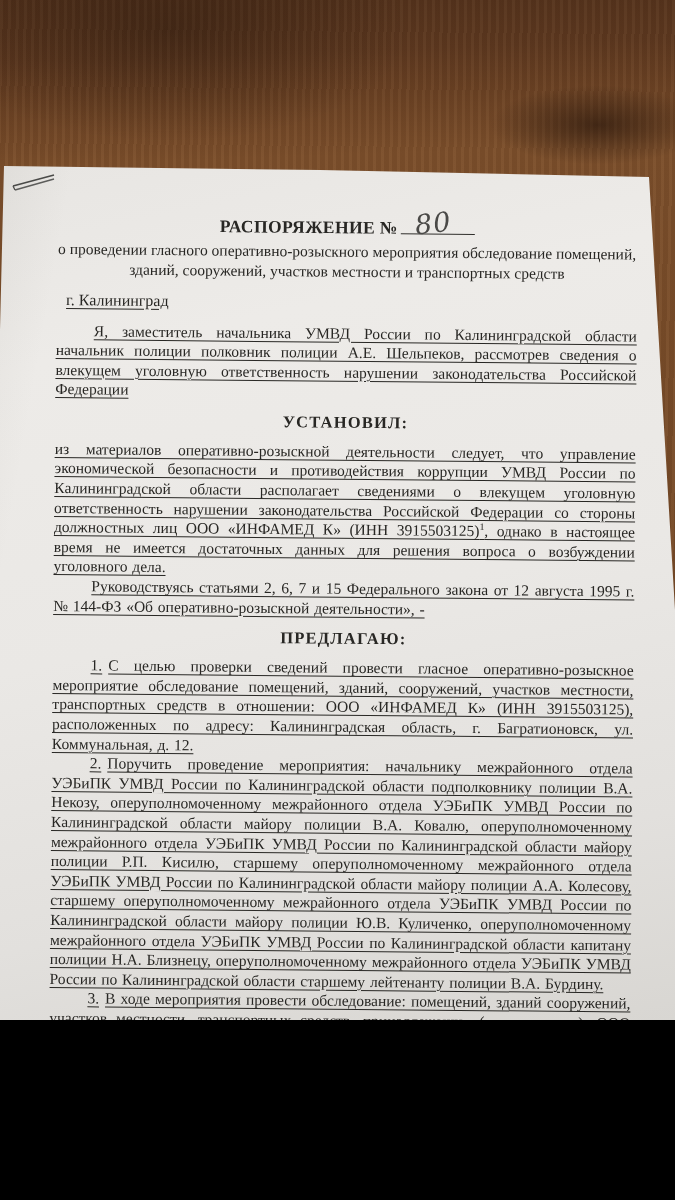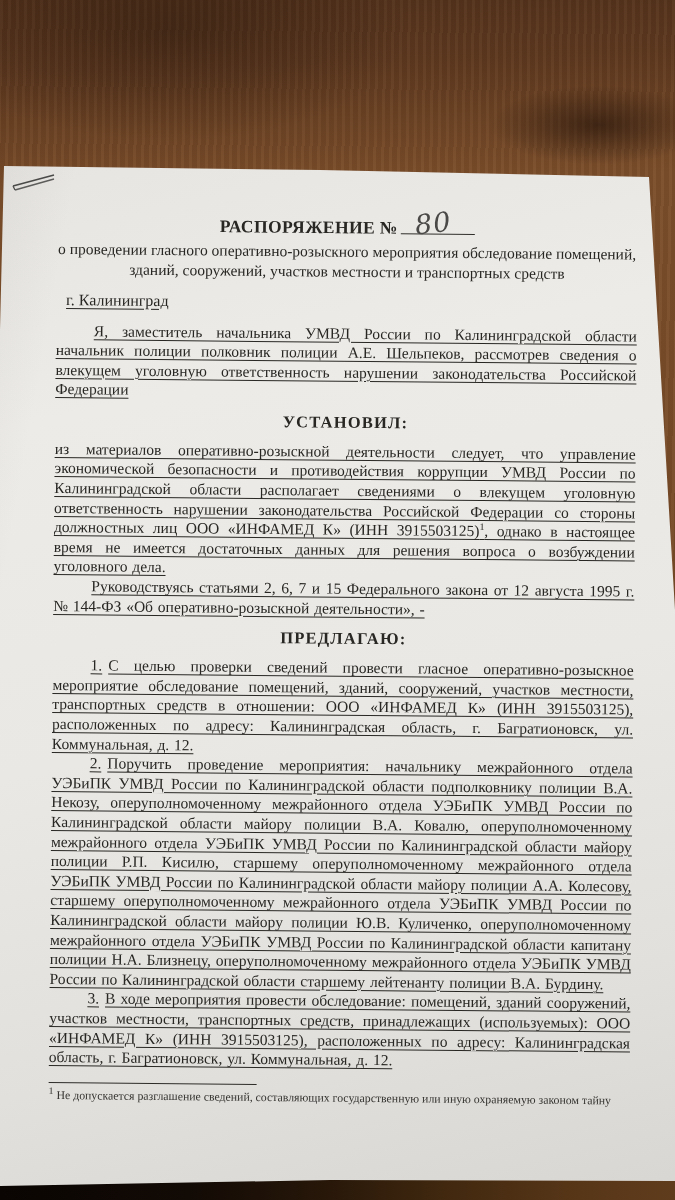--- a/index.html
+++ b/index.html
@@ -1,18 +1,18 @@
 <!DOCTYPE html>
 <html><head>
 <meta charset="utf-8">
 <style>
   html,body{margin:0;padding:0;}
   body{width:675px;height:1200px;overflow:hidden;background:#000;}
   .scene{
-    position:relative;width:675px;height:1200px;overflow:hidden;
+    position:relative;width:675px;height:1020px;overflow:hidden;
     font-family:"Liberation Serif", serif;
     background:
       radial-gradient(150px 55px at 598px 125px, rgba(25,12,6,.55), rgba(25,12,6,0) 72%),
       radial-gradient(320px 150px at 170px 30px, rgba(15,8,4,.28), rgba(0,0,0,0) 75%),
       repeating-linear-gradient(91deg, rgba(255,215,170,.045) 0 3px, rgba(55,28,10,.06) 3px 8px),
       linear-gradient(178deg,#50301b 0%,#5b371f 6%,#684023 10%,#714727 13%,#7a4e2b 16%,#744927 55%,#6d4325 100%);
   }
   .bottom-band{
     position:absolute;left:0;bottom:0;width:675px;height:30px;
     background:linear-gradient(90deg,#0a0502 0%,#120a05 28%,#271709 48%,#41280f 66%,#563517 84%,#5f3c1c 100%);

